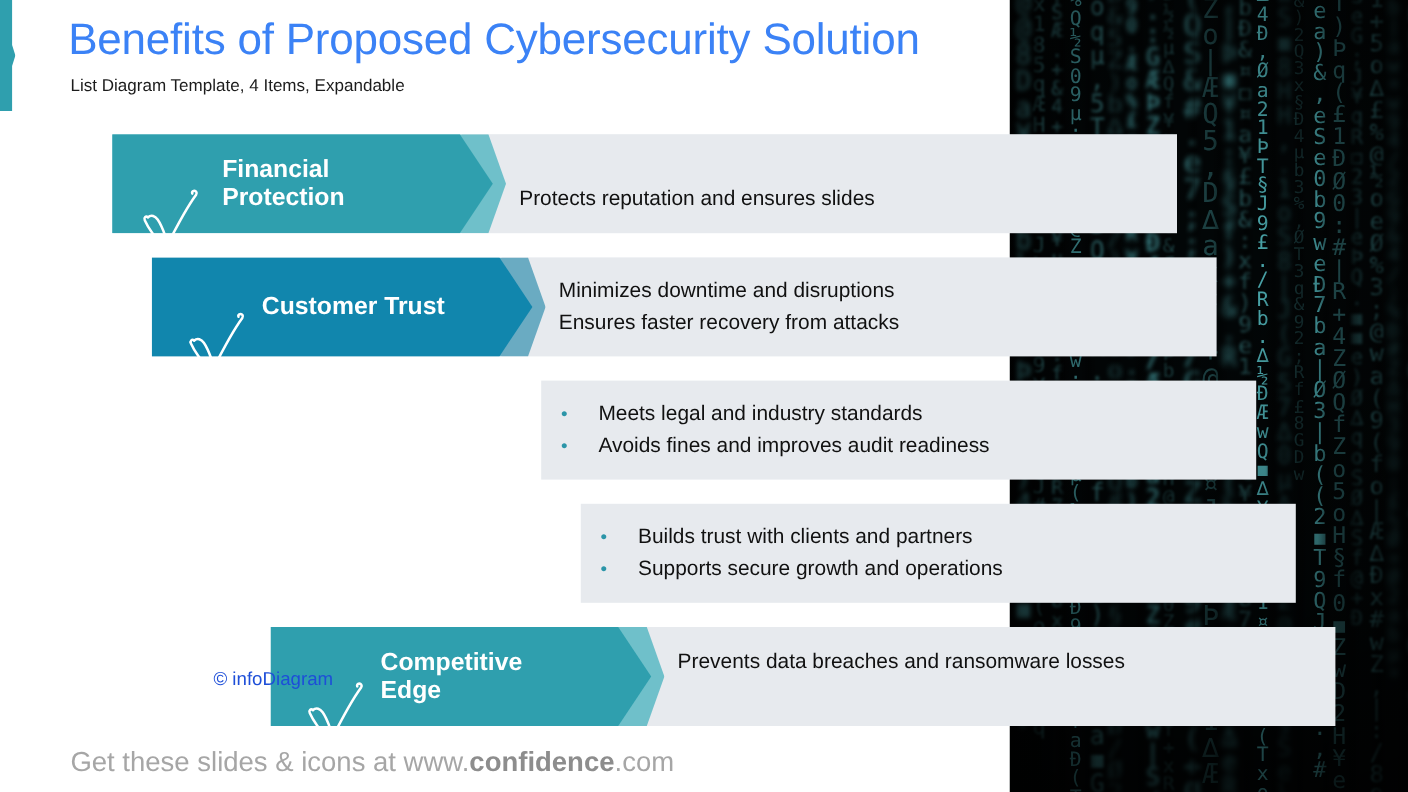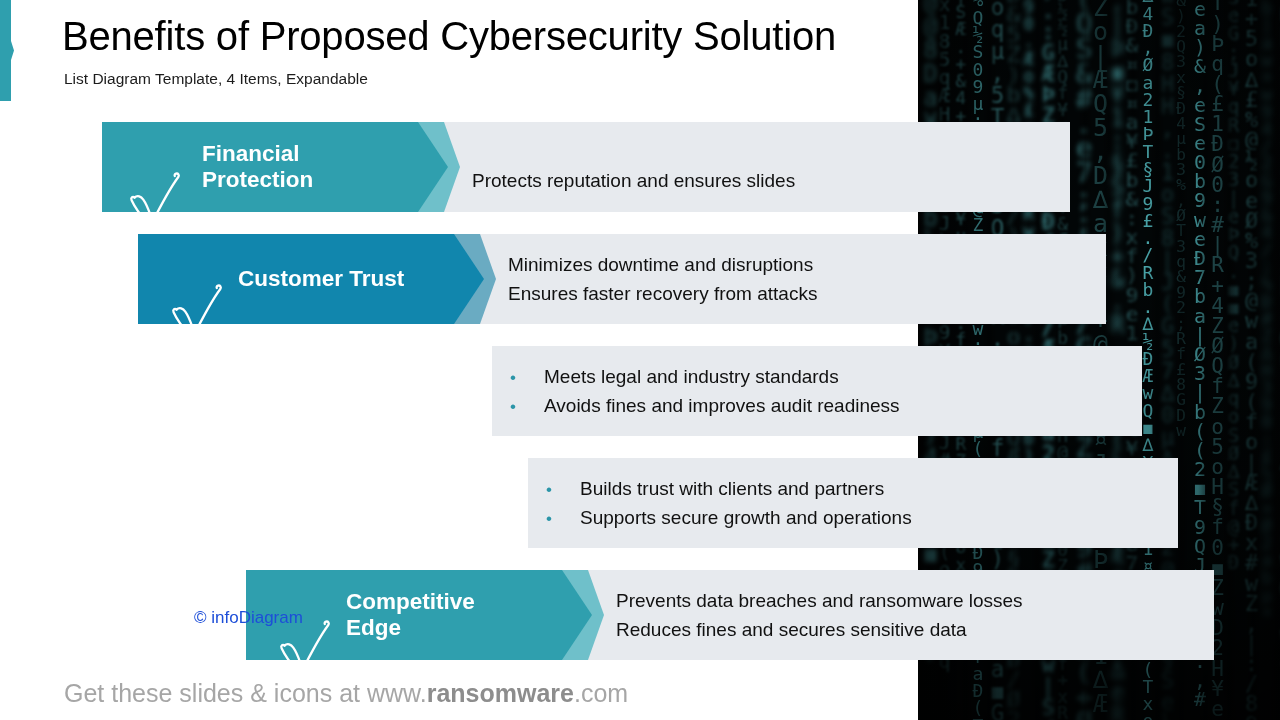--- a/index.html
+++ b/index.html
@@ -49,21 +49,21 @@
 
   
   #left-accent {
     position: absolute; left: 0; top: 0;
     width: 14px; height: 101px;
   }
 
   
   #title {
     position: absolute; left: 62px; top: 13px;
-    font-size: 40px; font-weight: 400; color: #000000;
+    font-size: 40px; font-weight: 400; color: #3b82f6;
     letter-spacing: -0.2px; white-space: nowrap;
     line-height: 1.15;
   }
   #subtitle {
     position: absolute; left: 64px; top: 70px;
     font-size: 15.5px; font-weight: 400; color: #1c1c1c;
     white-space: nowrap;
   }
 
   
@@ -1195,21 +1195,20 @@
       </div>
     </div>
     <div class="row" style="left: 0px; top: 570px; width: 1280px;">
       <div class="textbox" style="left: 564px; width: 650px; background: rgb(231, 234, 238);">
         <div class="bullet-line">
           <span class="dot" style="color: rgb(43, 149, 168);">•</span>
           <span>Prevents data breaches and ransomware losses</span>
         </div>
         <div class="bullet-line">
           <span class="dot" style="color: rgb(43, 149, 168);">•</span>
-          <span>Reduces fines and secures sensitive data</span>
         </div>
       </div>
       <div class="arrow" style="left: 208px; width: 358px;">
         <svg width="358" height="90" viewBox="0 0 358 90">
           <path d="M0,0 H342 L358,45 L342,90 H0 Z" fill="#6fc0ca"></path>
           <path d="M0,0 H316 L346,45 L316,90 H0 Z" fill="#2f9fae"></path>
         </svg>
         <div class="check" style="left: 30px;">
           <svg width="62" height="62" viewBox="0 0 62 62">
             <path d="M8.5,30.5 C6.5,29 4.5,30.8 5.6,33.2 C9.2,41.2 17.5,51.6 22.6,57.2 C23.6,58.3 24.9,58.1 25.6,56.7 C32.4,43.2 43.0,22.6 52.3,10.0 C53.6,8.2 52.1,6.0 50.0,6.6 C48.9,6.9 48.3,7.9 48.8,9.0" fill="none" stroke="#ffffff" stroke-width="2.3" stroke-linecap="round" stroke-linejoin="round"></path>
@@ -1217,13 +1216,13 @@
           </svg>
         </div>
         <div class="label" style="left: 100px;">Competitive
 Edge</div>
       </div>
     </div>
   </div>
 
 <div id="watermark">© infoDiagram</div>
 
-<div id="footer"><span>Get these slides &amp; icons at www.</span><b>ransomware</b><span>.com</span></div>
+<div id="footer"><span>Get these slides &amp; icons at www.</span><b>confidence</b><span>.com</span></div>
 
 </body></html>

